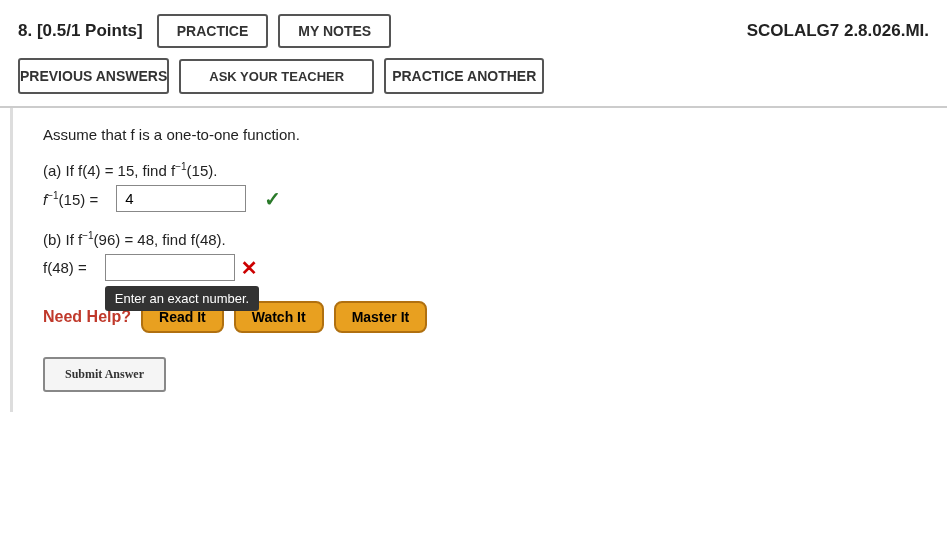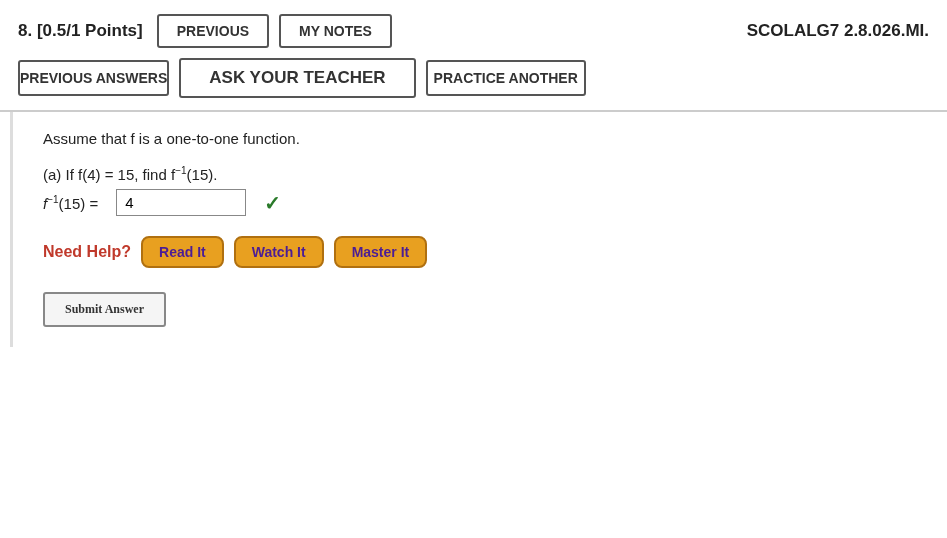--- a/index.html
+++ b/index.html
@@ -53,21 +53,21 @@
       font-size: 14px;
       font-weight: bold;
       cursor: pointer;
       border-radius: 3px;
       color: #333;
     }
     .btn-ask {
       border: 2px solid #555;
       background: #fff;
       padding: 8px 28px;
-      font-size: 17px;
+      font-size: 13px;
       font-weight: bold;
       cursor: pointer;
       border-radius: 3px;
       color: #333;
     }
     .btn-practice {
       border: 2px solid #555;
       background: #fff;
       padding: 8px 6px;
       font-size: 14px;
@@ -131,21 +131,21 @@
       margin-top: 22px;
     }
     .need-help-label {
       font-weight: bold;
       color: #c0392b;
       font-size: 16px;
     }
     .btn-help {
       background: #e8a020;
       border: 2px solid #b07010;
-      color: #4c1d95;
+      color: #000000;
       font-weight: bold;
       font-size: 14px;
       padding: 6px 16px;
       border-radius: 8px;
       cursor: pointer;
     }
     .submit-row {
       margin-top: 24px;
     }
     .btn-submit {
@@ -183,21 +183,21 @@
     }
   </style>
 </head>
 <body>
 
 <div class="top-bar">
   <span class="question-num">
     <span>8.</span>
     <span>[0.5/1 Points]</span>
   </span>
-  <button class="btn-outline">PREVIOUS</button>
+  <button class="btn-outline">PRACTICE</button>
   <button class="btn-outline">MY NOTES</button>
   <span class="course-code">SCOLALG7 2.8.026.MI.</span>
 </div>
 
 <div class="second-bar">
   <button class="btn-prev">PREVIOUS ANSWERS</button>
   <button class="btn-ask">ASK YOUR TEACHER</button>
   <button class="btn-practice">PRACTICE ANOTHER</button>
 </div>
 
@@ -213,20 +213,33 @@
     </div>
     <div class="answer-row">
       <span class="answer-label">
         <span class="math">f</span><sup>−1</sup><span>(15) =</span>
       </span>
       <input class="answer-input" type="text" value="4" readonly="" style="">
       <span class="check-icon">✓</span>
     </div>
   </div>
 
+  <div class="part">
+    <div class="part-label">
+      <span>(b) If f</span><sup>−1</sup><span>(96) = 48, find f(48).</span>
+    </div>
+    <div class="answer-row">
+      <span class="answer-label">f(48) =</span>
+      <div class="part-b-input-row">
+        <input class="answer-input" type="text" value="" style="">
+        <span class="x-icon">✕</span>
+        <div class="tooltip-below">Enter an exact number.</div>
+      </div>
+    </div>
+  </div>
 
   <div class="need-help-row" style="margin-top:20px;">
     <span class="need-help-label">Need Help?</span>
     <button class="btn-help">Read It</button>
     <button class="btn-help">Watch It</button>
     <button class="btn-help">Master It</button>
   </div>
 
   <div class="submit-row">
     <button class="btn-submit">Submit Answer</button>

